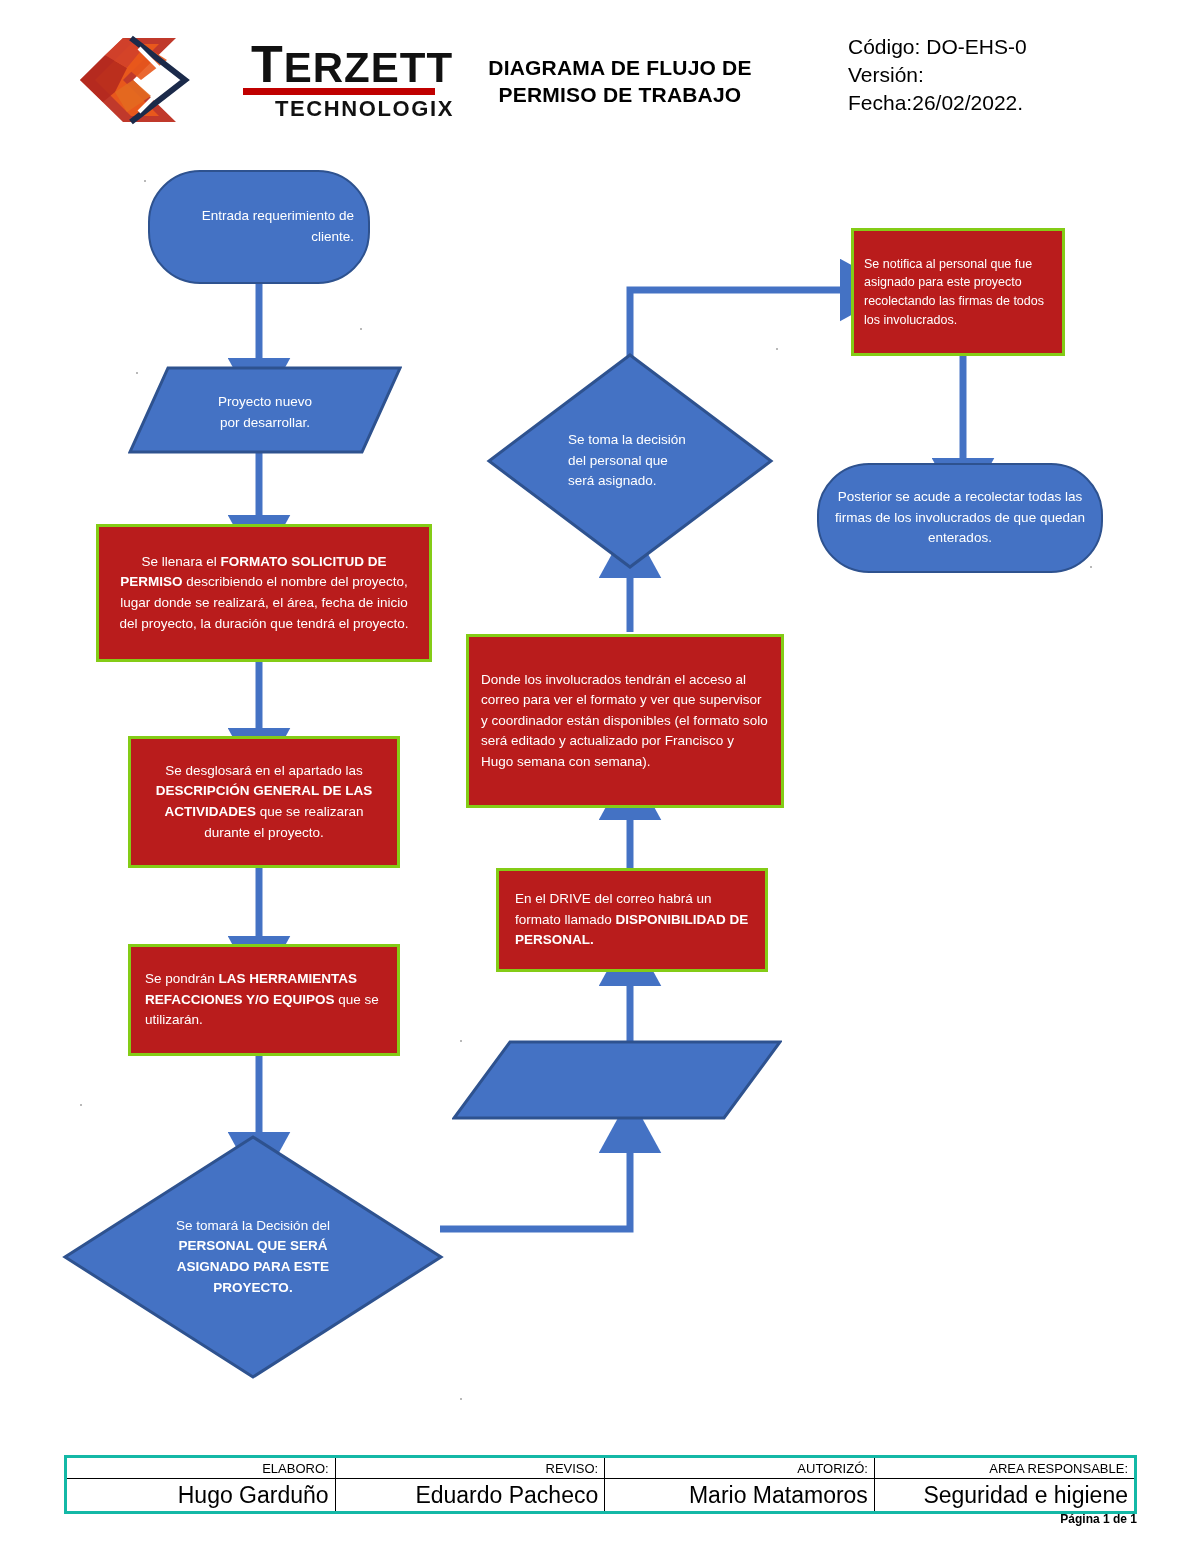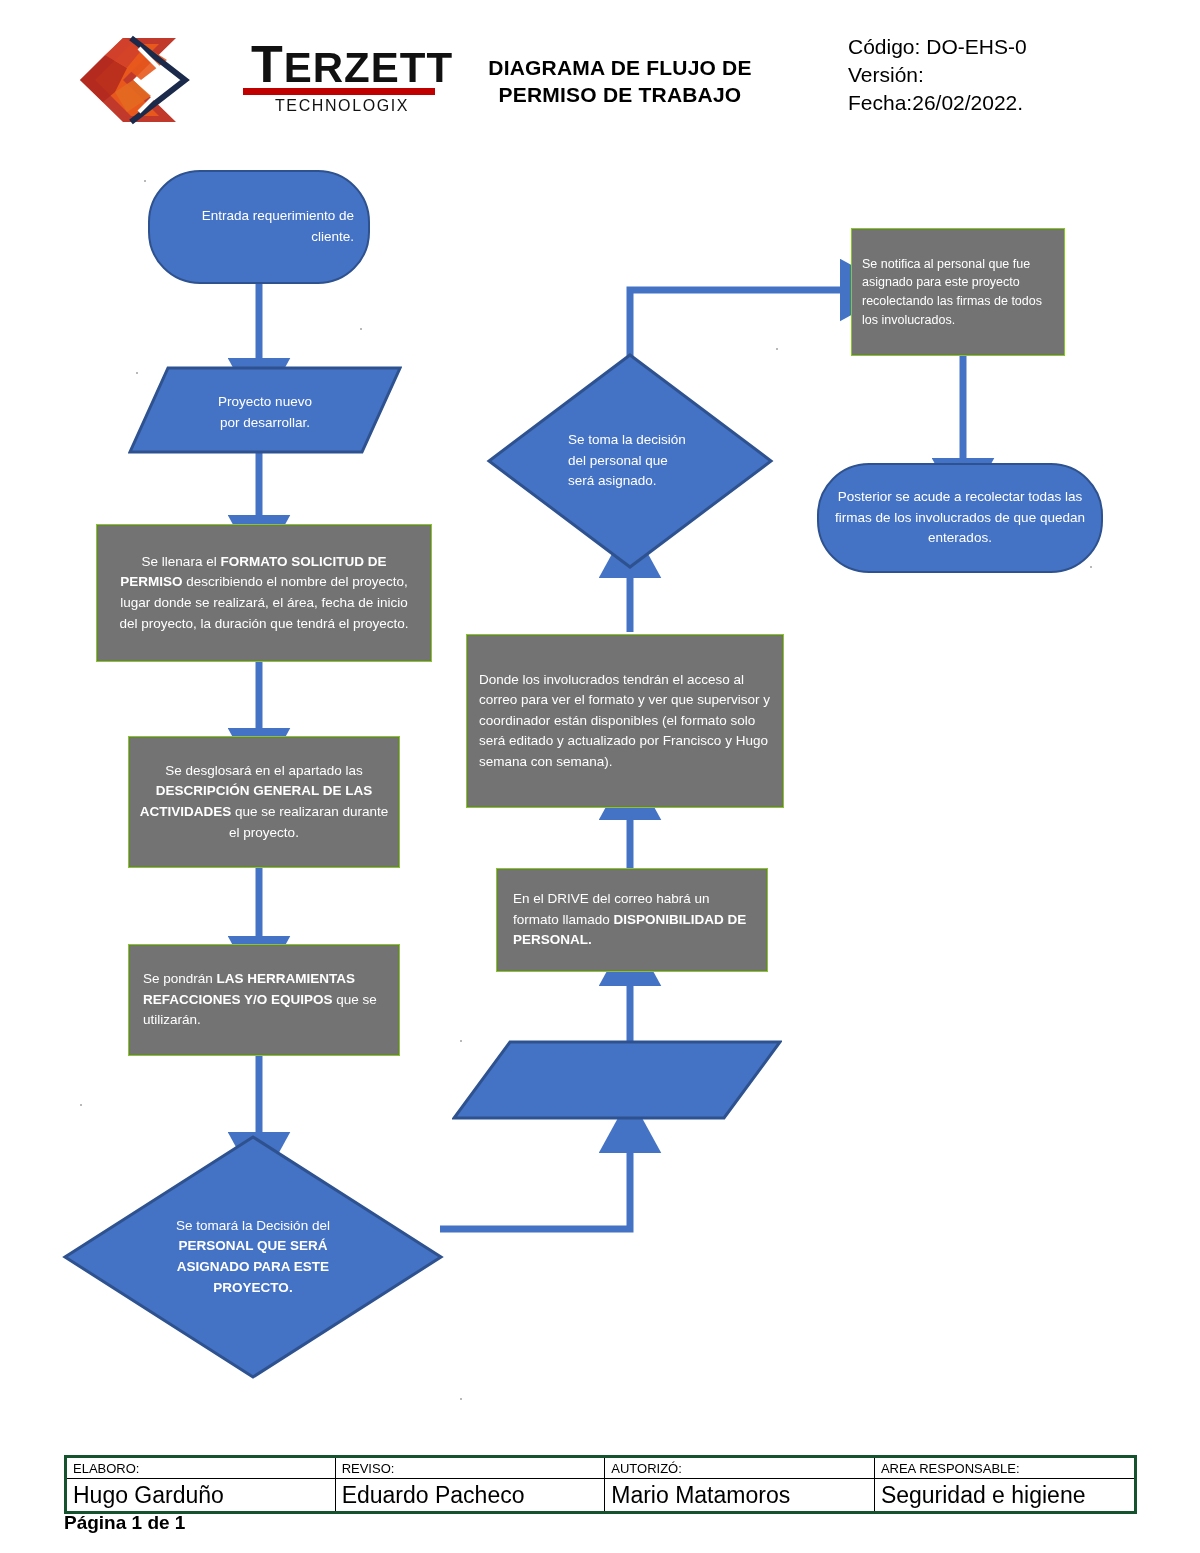--- a/index.html
+++ b/index.html
@@ -41,21 +41,21 @@
   }
   .logo-terzett .cap { font-size: 52px; }
   .logo-bar {
     position: absolute; left: 60px; top: 52px;
     width: 192px; height: 7px;
     background: #c00000;
   }
   .logo-technologix {
     position: absolute; left: 92px; top: 62px;
     font-family: "Liberation Sans", sans-serif;
-    font-size: 16px; font-weight: 400;
+    font-size: 22px; font-weight: 700;
     letter-spacing: 1.6px;
     color: #111111;
     line-height: 1;
   }
 
   #doc-title {
     position: absolute; left: 455px; top: 55px;
     width: 330px;
     text-align: center;
     font-family: "Liberation Sans", sans-serif;
@@ -92,22 +92,22 @@
     text-align: center;
     z-index: 3;
   }
   .node .txt {
     position: relative;
     z-index: 4;
     width: 100%;
     padding: 0 10px;
   }
   .shape-rect {
-    background: #737373;
-    border: 1px solid #84cc16;
+    background: #b91c1c;
+    border: 3px solid #84cc16;
     justify-content: center;
   }
   .shape-round {
     background: #4472c4;
     border: 2px solid #2e528f;
     border-radius: 52px;
   }
   .shape-diamond-bg, .shape-para-bg {
     position: absolute; left: 0; top: 0;
     width: 100%; height: 100%;
@@ -124,44 +124,45 @@
   .dark-txt { color: #1a1a1a; }
 
   
   #footer {
     position: absolute; left: 64px; top: 1455px;
     width: 1073px;
   }
   #sig-table {
     width: 100%;
     border-collapse: collapse;
-    border: 3px solid #14532d;
+    border: 3px solid #14b8a6;
     table-layout: fixed;
+    text-align: right;
   }
   #sig-table td {
     border: 1px solid #000;
     padding: 1px 6px;
     color: #000;
     vertical-align: middle;
   }
   #sig-table tr.head td {
     font-size: 13px;
     height: 22px;
     font-family: "Liberation Sans", sans-serif;
   }
   #sig-table tr.val td {
     font-size: 23px;
     height: 34px;
     font-family: "Liberation Sans", sans-serif;
   }
   #page-label {
     position: absolute; left: 64px; top: 1512px;
     width: 1073px;
-    text-align: left;
-    font-size: 19px; font-weight: 700;
+    text-align: right;
+    font-size: 12px; font-weight: 700;
     color: #000;
     font-family: "Liberation Sans", sans-serif;
   }
   .speck {
     position: absolute;
     width: 2px; height: 2px;
     background: #b9b9b9;
     z-index: 0;
   }
 </style>

